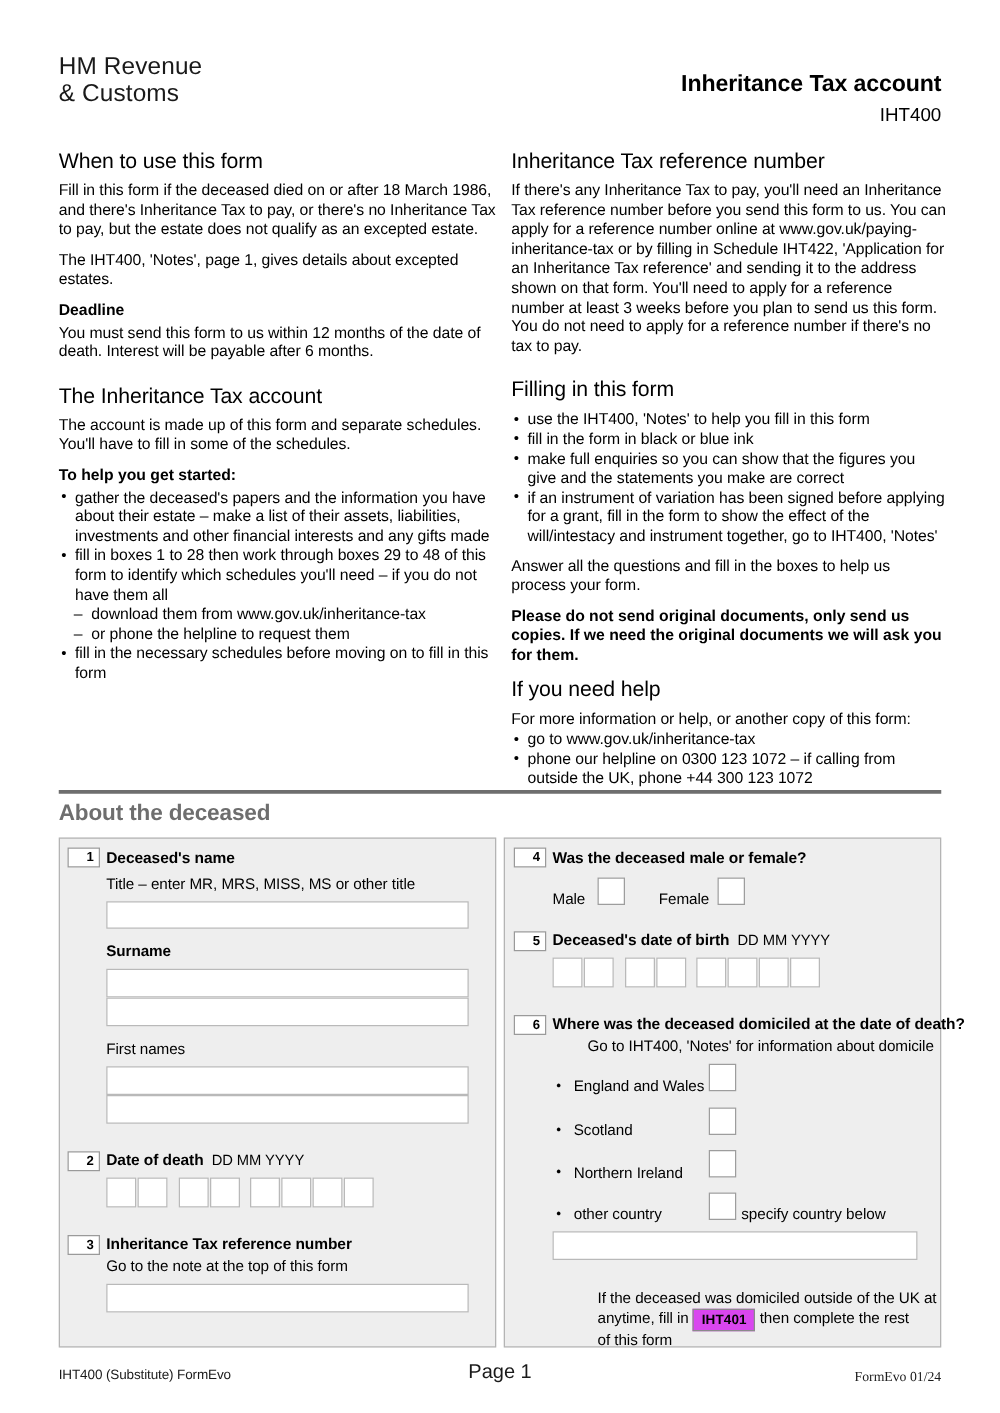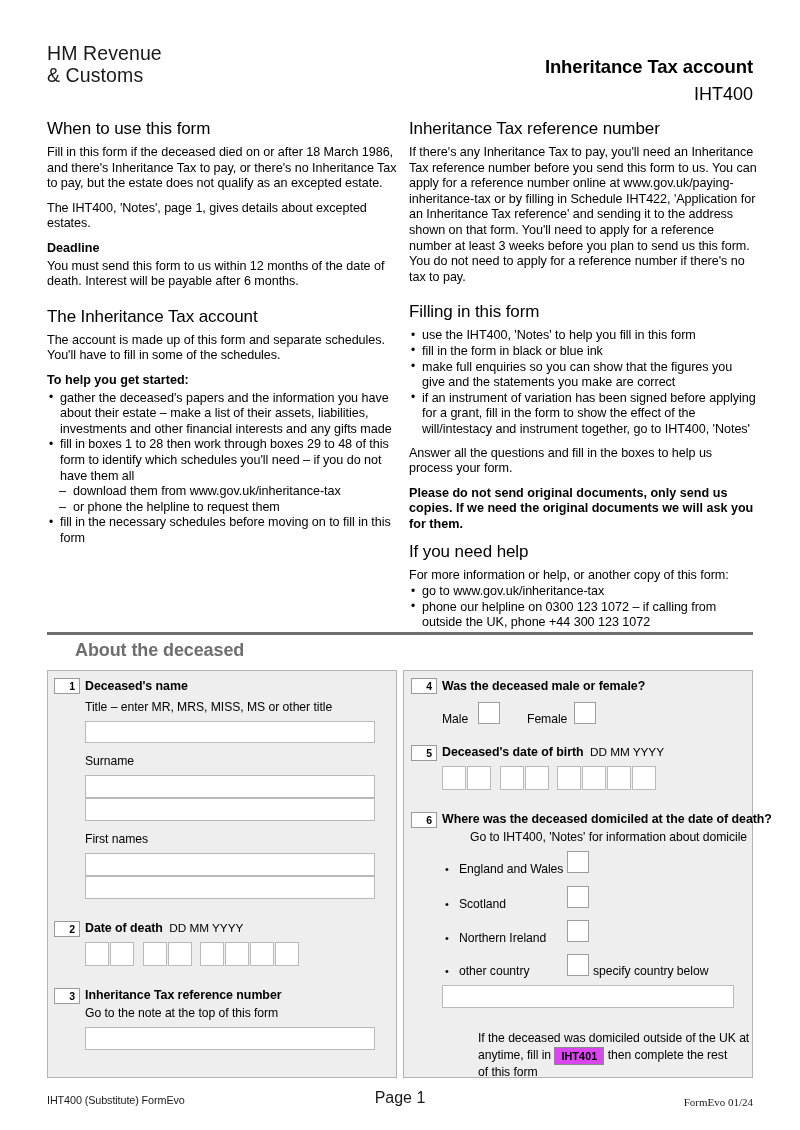--- a/index.html
+++ b/index.html
@@ -23,21 +23,21 @@
     font-size: 19.5px; line-height: 22px; font-weight: 400;
     letter-spacing: 0.1px; color: #1a1a1a;
   }
   .doc-title {
     position: absolute; right: 47px; top: 56px;
     font-size: 18.5px; font-weight: 700; letter-spacing: -0.1px;
     text-align: right; color: #000;
   }
   .doc-code {
     position: absolute; right: 47px; top: 84px;
-    font-size: 18px; font-weight: 400; text-align: right; color: #000;
+    font-size: 15px; font-weight: 400; text-align: right; color: #000;
   }
 
   
   .col { position: absolute; top: 118px; }
   .col-left { left: 47px; width: 350px; }
   .col-right { left: 409px; width: 348px; }
 
   h2.sec {
     font-size: 17px; font-weight: 400; letter-spacing: -0.1px;
     margin: 0 0 6px 0; color: #000; line-height: 21px;
@@ -68,21 +68,21 @@
     content: "\2013"; position: absolute; left: -1px; top: 0;
   }
 
   
   .band-rule {
     position: absolute; left: 47px; top: 632px; width: 706px; height: 3px;
     background: #6e6e6e;
   }
   .band-title {
     position: absolute; left: 47px; top: 640px;
-    font-size: 18px; font-weight: 700; color: #6e6e6e; letter-spacing: -0.1px; margin-left: 28px;
+    font-size: 18px; font-weight: 700; color: #6e6e6e; letter-spacing: -0.1px;
   }
 
   
   .panel {
     position: absolute;
     background: #eeeeee;
     border: 1px solid #b4b4b4;
   }
   .panel-left  { left: 47px;  top: 670px; width: 350px; height: 408px; }
   .panel-right { left: 403px; top: 670px; width: 350px; height: 408px; }
@@ -224,21 +224,21 @@
   <div class="band-rule"></div>
   <div class="band-title">About the deceased</div>
 
   <div class="panel panel-left"></div>
 
   <div class="qnum" style="left:54px; top:678px;">1</div>
   <div class="qlabel" style="left:85px; top:679px;">Deceased's name</div>
   <div class="qsub" style="left:85px; top:700px;">Title – enter MR, MRS, MISS, MS or other title</div>
   <div class="tbox" style="left:85px; top:721px; width:290px; height:22px;"></div>
 
-  <div class="qsub" style="left:85px; top:754px;">Surname</div>
+  <div class="qsub" style="left:85px; top:754px;font-weight:bold;">Surname</div>
   <div class="tbox" style="left:85px; top:775px; width:290px; height:23px;"></div>
   <div class="tbox" style="left:85px; top:798px; width:290px; height:23px;"></div>
 
   <div class="qsub" style="left:85px; top:832px;">First names</div>
   <div class="tbox" style="left:85px; top:853px; width:290px; height:23px;"></div>
   <div class="tbox" style="left:85px; top:876px; width:290px; height:23px;"></div>
 
   <div class="qnum" style="left:54px; top:921px;">2</div>
   <div class="qlabel" style="left:85px; top:921px;">
     <span>Date of death</span><span class="dd">&nbsp;&nbsp;</span><span class="dd">DD MM YYYY</span>

